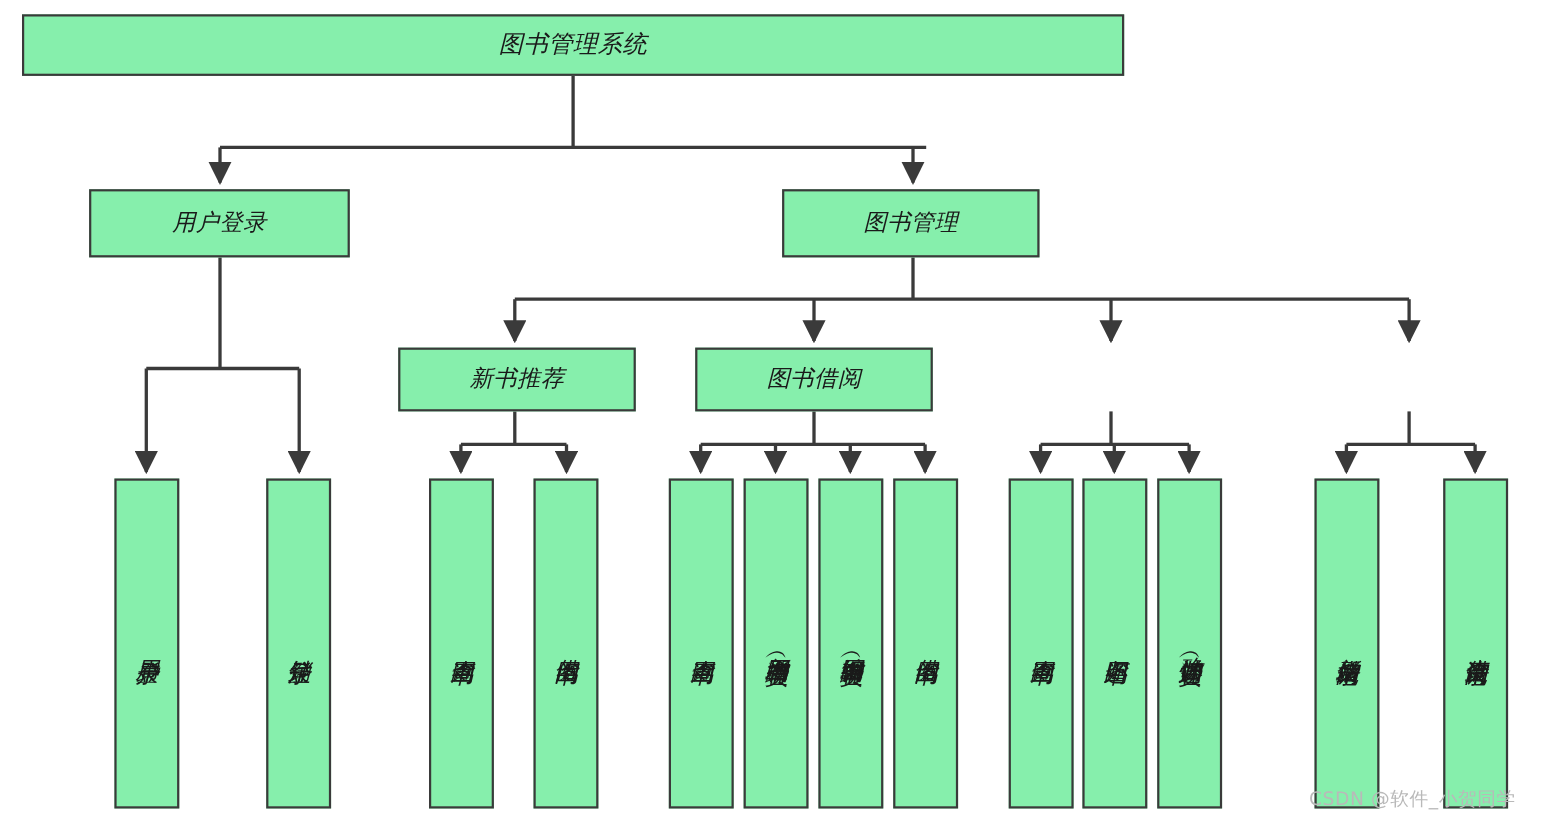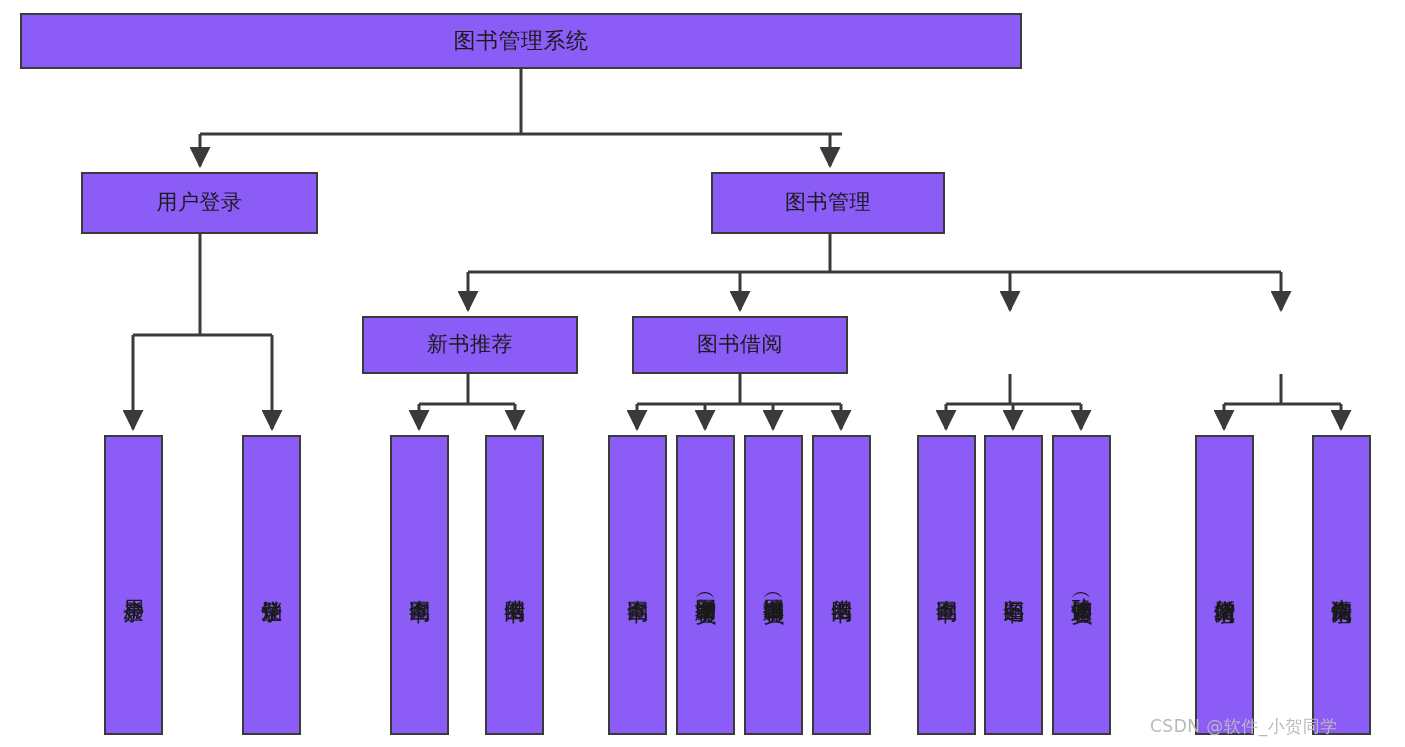--- a/index.html
+++ b/index.html
@@ -22,26 +22,27 @@
     position: absolute;
     left: 0;
     top: 0;
     width: 1405px;
     height: 747px;
     pointer-events: none;
   }
   .node {
     position: absolute;
     box-sizing: border-box;
-    background: #8b5cf6;
+    background: #86efac;
     border: 2px solid #3a3a3a;
     display: flex;
     align-items: center;
     justify-content: center;
     color: #1a1a1a;
+    font-style: italic;
   }
   .node-label {
     display: block;
     text-align: center;
     line-height: 1.22;
     letter-spacing: 0.5px;
   }
   
   .node.horiz .node-label {
     font-size: 21px;
@@ -180,15 +181,15 @@
     <span class="node-label">确认归还（管理员）</span>
   </div>
 
   <div class="node vert" style="left:1195px; top:435px; width:59px; height:300px;">
     <span class="node-label">新增借阅记录</span>
   </div>
   <div class="node vert" style="left:1312px; top:435px; width:59px; height:300px;">
     <span class="node-label">查询借阅记录</span>
   </div>
 
-  <div class="watermark" style="left:1150px; top:715px;">CSDN @软件_小贺同学</div>
+  <div class="watermark" style="left:1190px; top:715px;">CSDN @软件_小贺同学</div>
 
 </div>
 
 </body></html>

